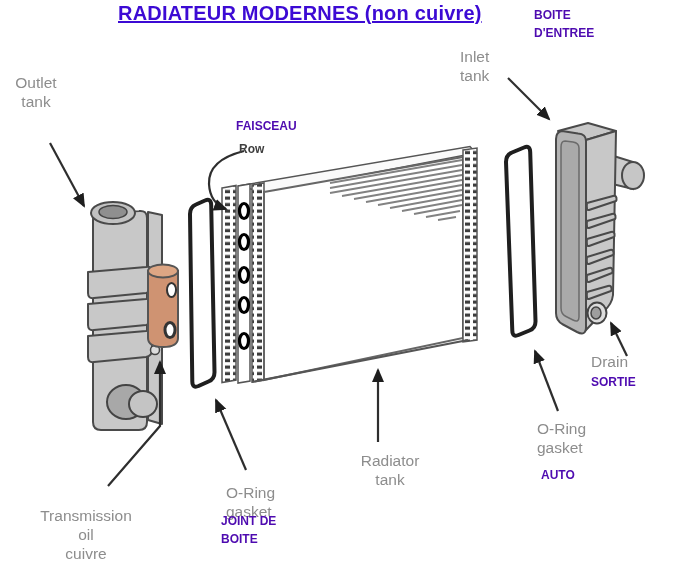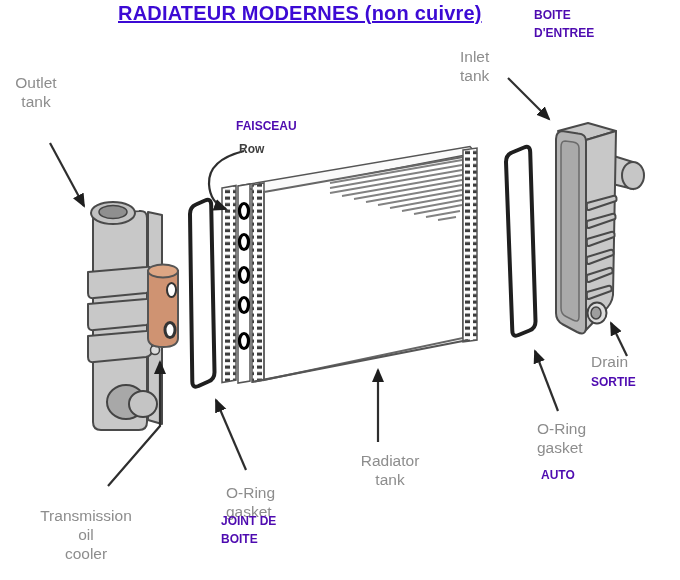--- a/index.html
+++ b/index.html
@@ -143,21 +143,21 @@
 tank</div>
 
   <div class="lbl purple" style="left:236px;top:117px;">FAISCEAU</div>
   <div class="lbl darkt" style="left:239px;top:140px;">Row</div>
 
   <div class="lbl grayt" style="left:591px;top:352px;">Drain</div>
   <div class="lbl purple" style="left:591px;top:373px;">SORTIE</div>
 
   <div class="lbl grayt center" style="left:25px;top:506px;width:122px;">Transmission
 oil
-cooler</div>
+cuivre</div>
 
   <div class="lbl grayt" style="left:226px;top:483px;">O-Ring
 gasket</div>
   <div class="lbl purple" style="left:221px;top:512px;">JOINT DE
 BOITE</div>
 
   <div class="lbl grayt center" style="left:348px;top:451px;width:84px;">Radiator
 tank</div>
 
   <div class="lbl grayt" style="left:537px;top:419px;">O-Ring

